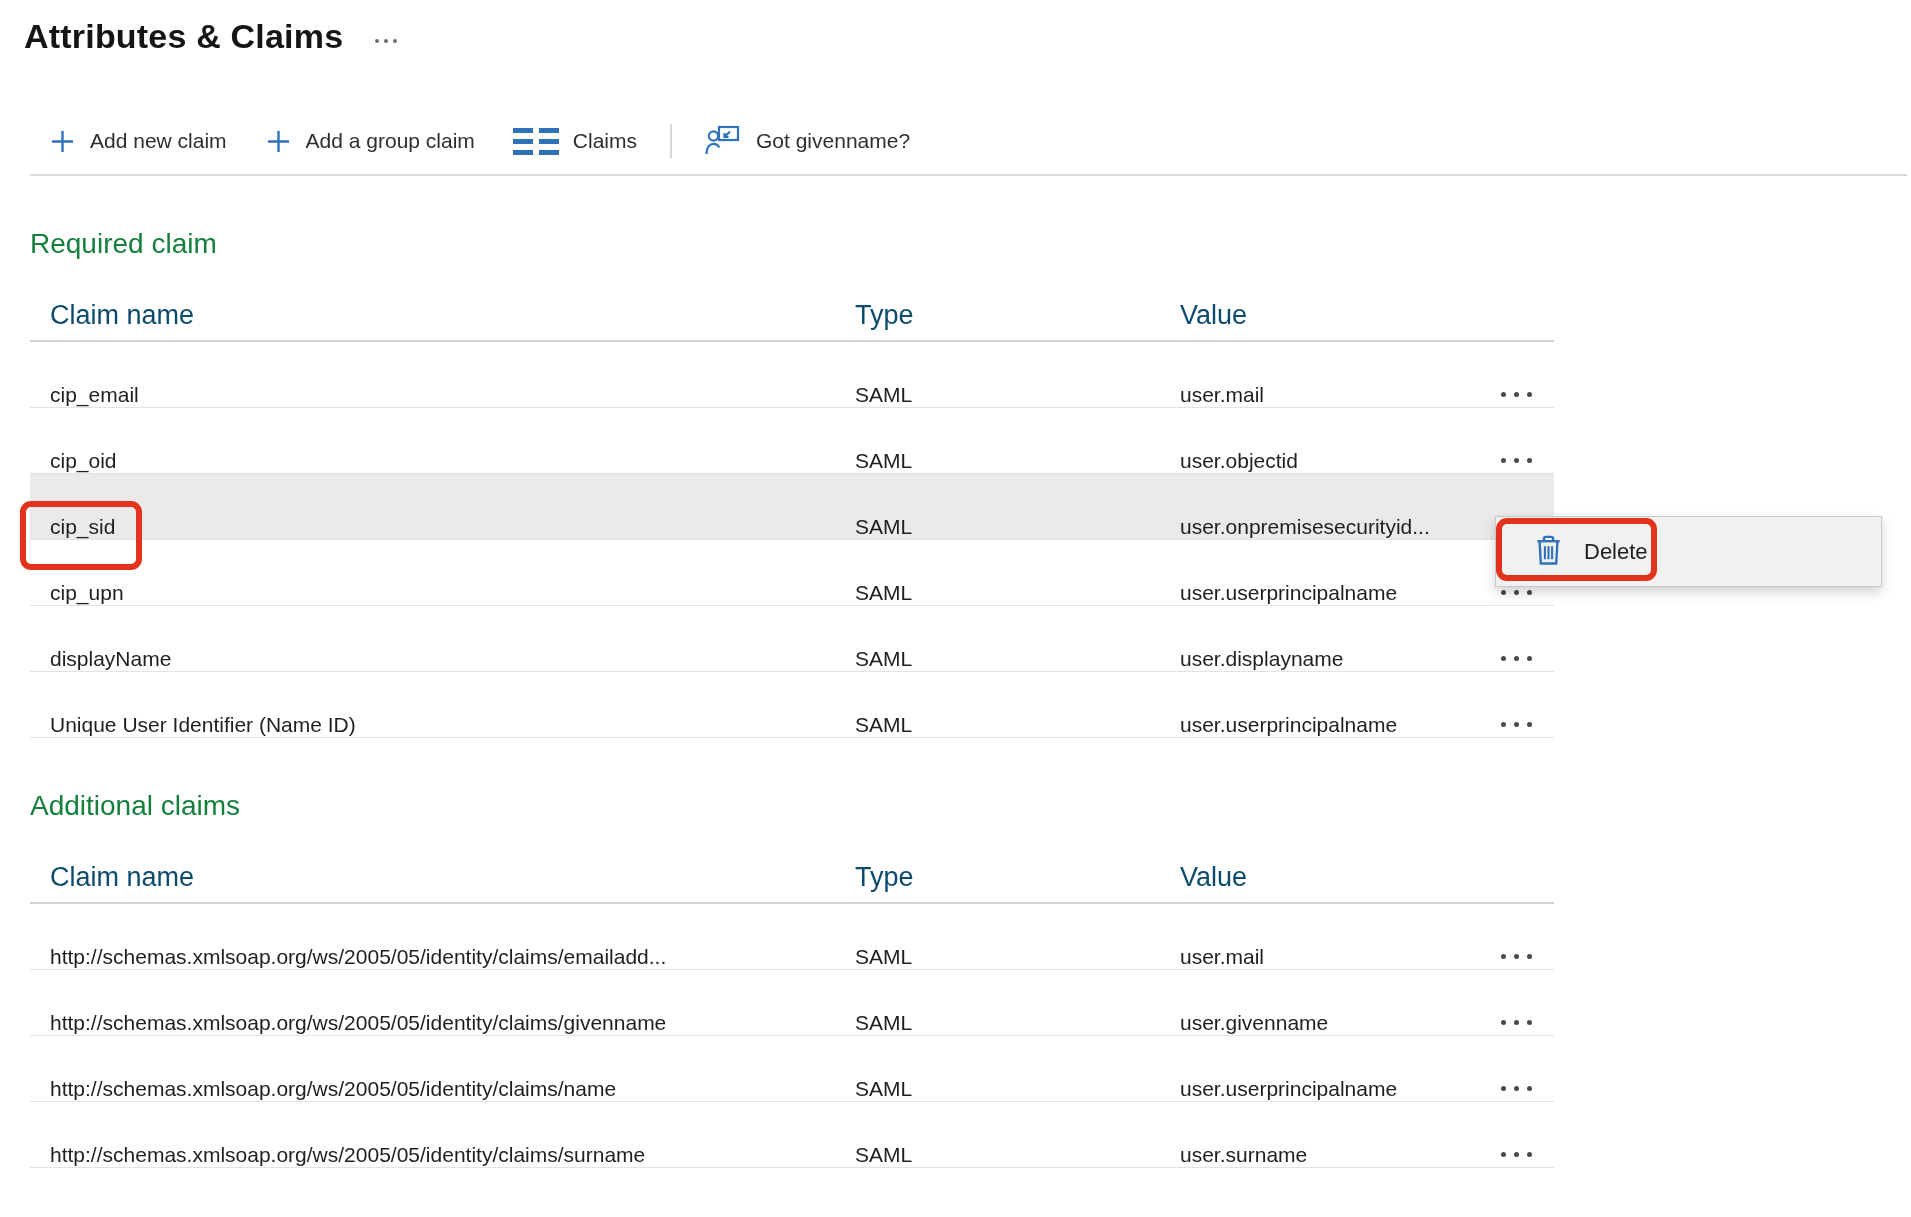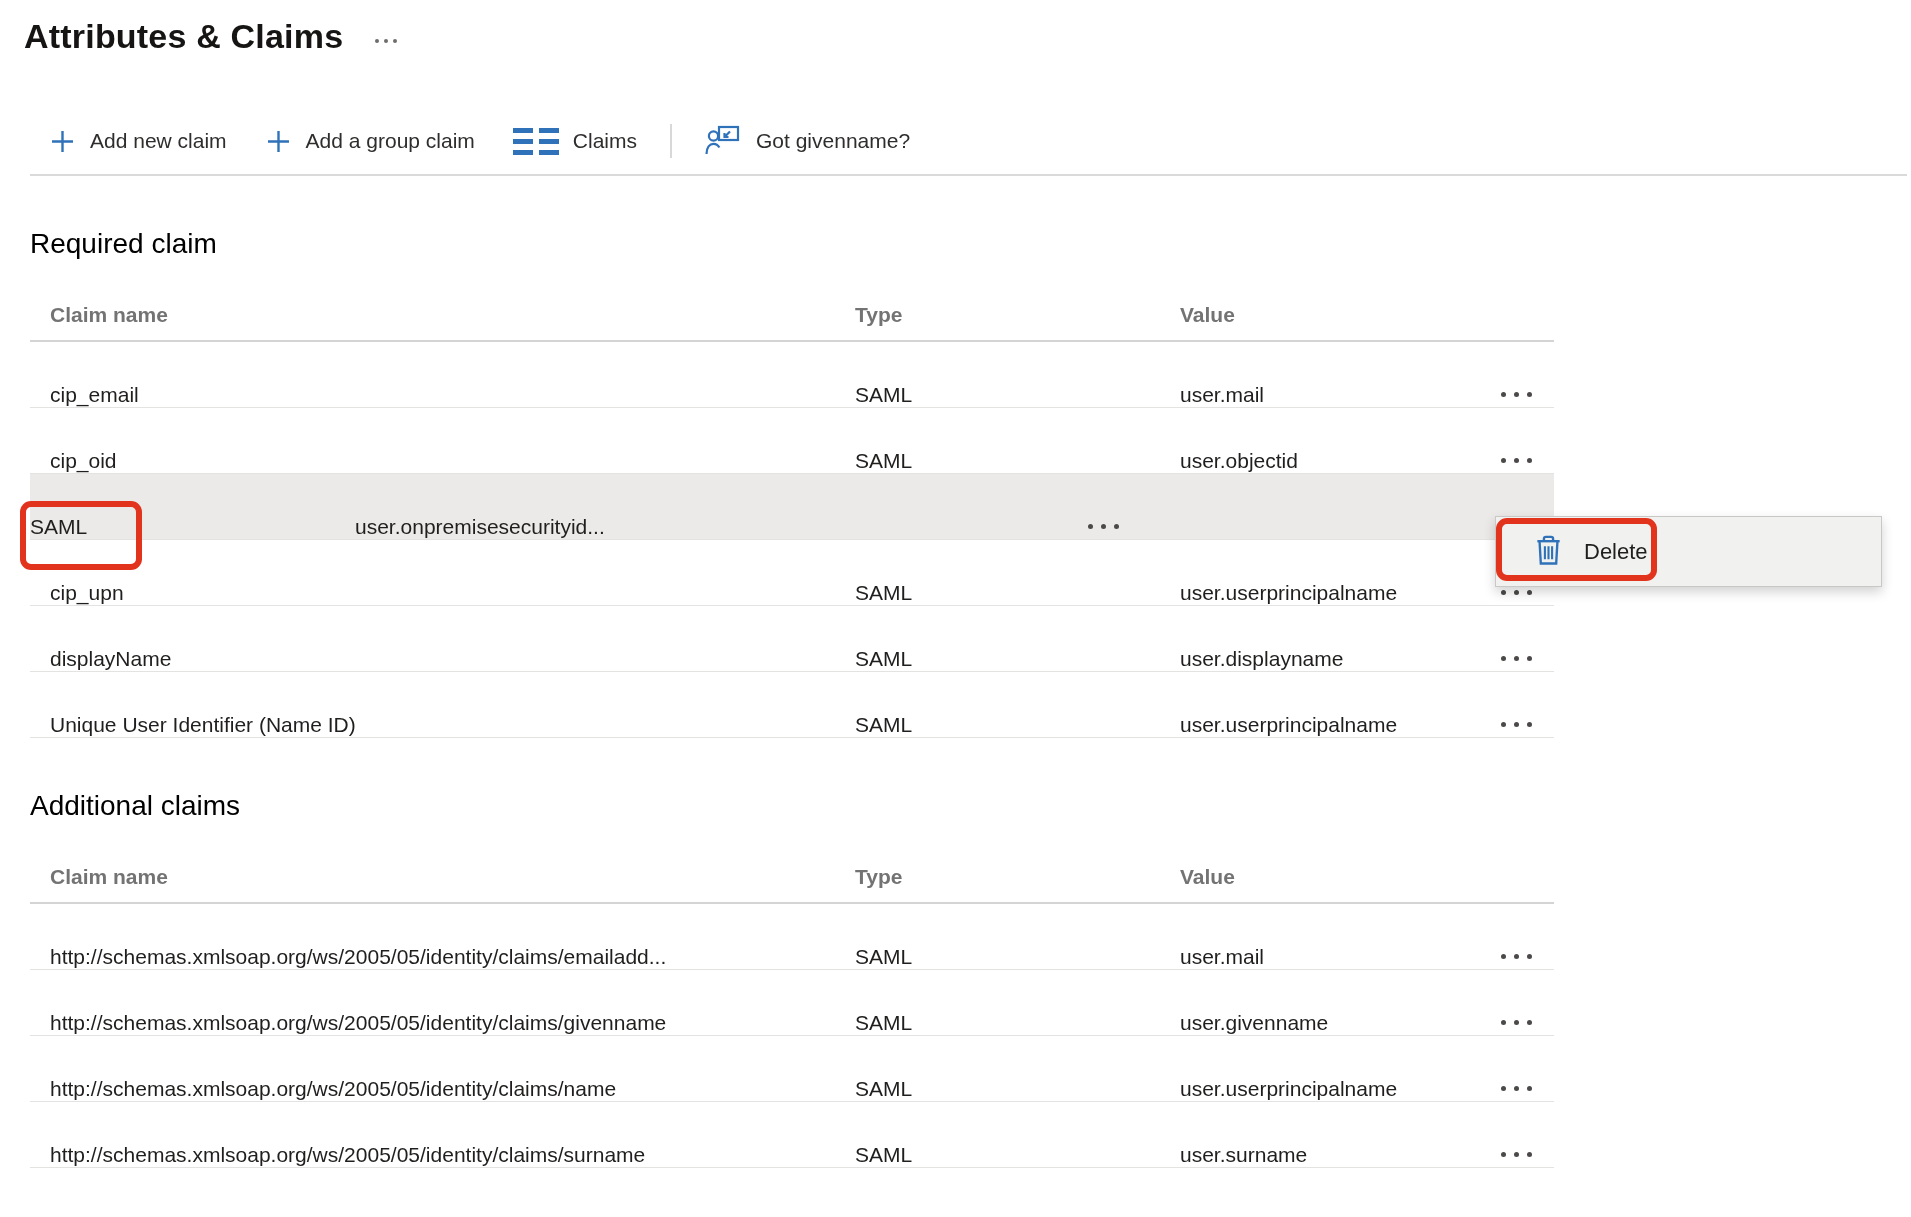--- a/index.html
+++ b/index.html
@@ -23,26 +23,26 @@
   .tb-btn { display: flex; align-items: center; gap: 14px; padding: 0 19px; height: 42px; cursor: pointer; background: none; border: none; font-family: inherit; }
   .tb-label { font-size: 21px; color: #2f2e2d; white-space: nowrap; }
   .plus-icon svg, .columns-icon, .feedback-icon svg { display: block; }
   .tb-divider { width: 2px; height: 34px; background: #d8d8d8; margin: 0 14px; }
   .columns-icon { display: flex; gap: 6px; }
   .col-stack { display: flex; flex-direction: column; gap: 6px; }
   .col-bar { width: 20px; height: 5px; background: #2f72b9; }
   .toolbar-rule { height: 0; border-top: 2px solid #dadada; margin: 12px 4px 0 30px; }
 
   
-  .section-heading { margin: 52px 0 0 30px; font-size: 28px; font-weight: 400; color: #000000; }
+  .section-heading { margin: 52px 0 0 30px; font-size: 28px; font-weight: 400; color: #15803d; }
 
   
   .claims-table { margin-left: 30px; width: 1524px; }
   .thead { display: flex; align-items: center; height: 52px; margin-top: 30px; border-bottom: 2px solid #d4d4d4; }
-  .th { font-size: 21px; font-weight: 700; color: #737373; }
+  .th { font-size: 27px; font-weight: 400; color: #0c4a6e; }
   .row { position: relative; display: flex; align-items: flex-end; height: 66px; border-bottom: 1px solid #e3e3e2; font-size: 21px; cursor: pointer; }
   .row.selected { background: #ebeae8; }
   .cell { white-space: nowrap; overflow: hidden; }
   .c-name { width: 825px; padding-left: 20px; }
   .c-type { width: 325px; }
   .c-value { width: 298px; }
   .c-actions { flex: 1; display: flex; justify-content: center; }
   .more-btn { display: flex; gap: 8px; align-items: center; background: none; border: none; padding: 10px 6px; cursor: pointer; }
   .more-btn .dot { width: 5px; height: 5px; border-radius: 50%; background: #4c4a48; }
 
@@ -150,20 +150,21 @@
     <div class="cell c-actions">
         <button class="more-btn">
           <span class="dot"></span>
           <span class="dot"></span>
           <span class="dot"></span>
         </button>
       </div>
   </div>
 
   <div class="row selected">
+    <div class="cell c-name">cip_sid</div>
     <div class="cell c-type">SAML</div>
     <div class="cell c-value">user.onpremisesecurityid...</div>
     <div class="cell c-actions">
         <button class="more-btn">
           <span class="dot"></span>
           <span class="dot"></span>
           <span class="dot"></span>
         </button>
       </div>
   </div>

